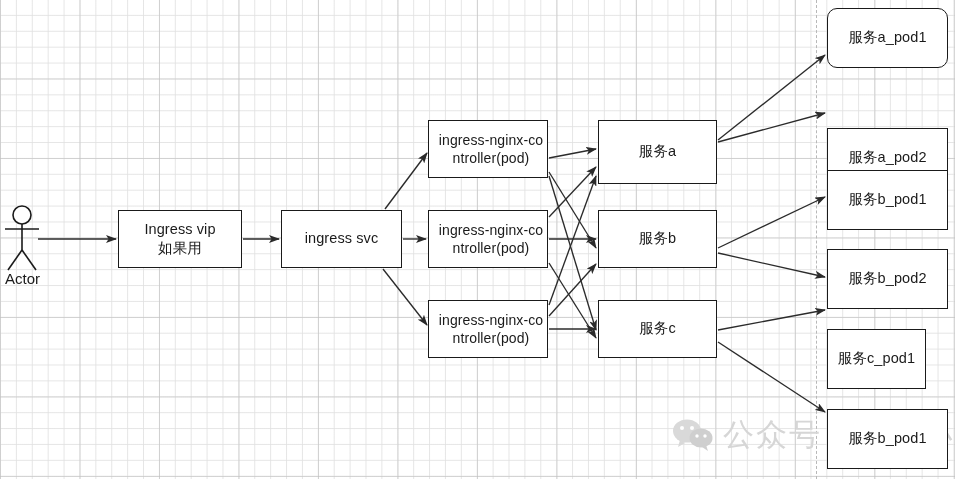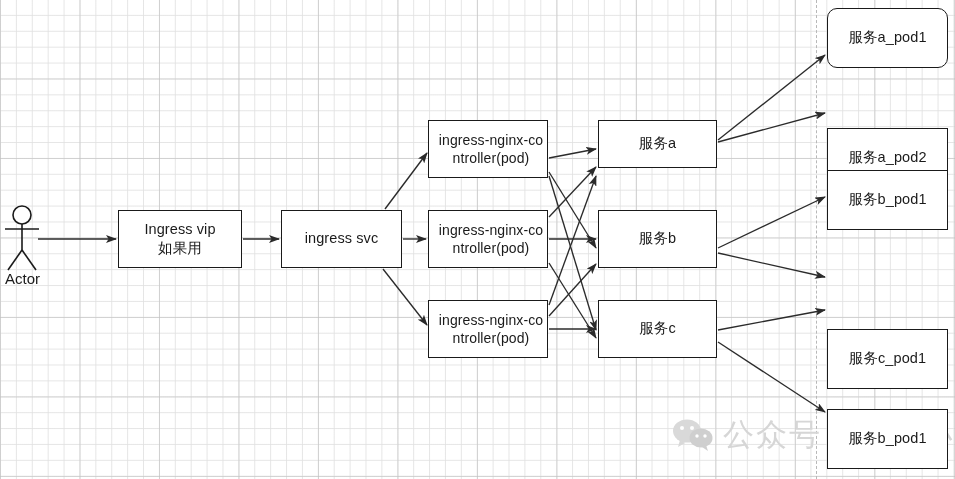--- a/index.html
+++ b/index.html
@@ -155,22 +155,23 @@
 
   <div class="node" style="left:281px;top:210px;width:121px;height:58px;">ingress svc</div>
   <div class="node" style="left:118px;top:210px;width:124px;height:58px;">Ingress vip
 如果用</div>
   <div class="node small" style="left:428px;top:120px;width:120px;height:58px;">ingress-nginx-co
 ntroller(pod)</div>
   <div class="node small" style="left:428px;top:210px;width:120px;height:58px;">ingress-nginx-co
 ntroller(pod)</div>
   <div class="node small" style="left:428px;top:300px;width:120px;height:58px;">ingress-nginx-co
 ntroller(pod)</div>
-  <div class="node" style="left:598px;top:120px;width:119px;height:48px;">服务a</div>
+  <div class="node" style="left:598px;top:120px;width:119px;height:64px;">服务a</div>
   <div class="node" style="left:598px;top:210px;width:119px;height:58px;">服务b</div>
   <div class="node" style="left:598px;top:300px;width:119px;height:58px;">服务c</div>
   <div class="node" style="left:827px;top:8px;width:121px;height:60px;border-radius:10px;">服务a_pod1</div>
   <div class="node" style="left:827px;top:89px;width:121px;height:60px;margin-top:39px;">服务a_pod2</div>
   <div class="node" style="left:827px;top:170px;width:121px;height:60px;">服务b_pod1</div>
-  <div class="node" style="left:827px;top:329px;width:121px;height:60px;">服务c_pod1</div>
+  <div class="node" style="left:827px;top:249px;width:121px;height:60px;">服务b_pod2</div>
+  <div class="node" style="left:827px;top:329px;width:99px;height:60px;">服务c_pod1</div>
   <div class="node" style="left:827px;top:409px;width:121px;height:60px;">服务b_pod1</div>
 
 </div>
 
 </body></html>

